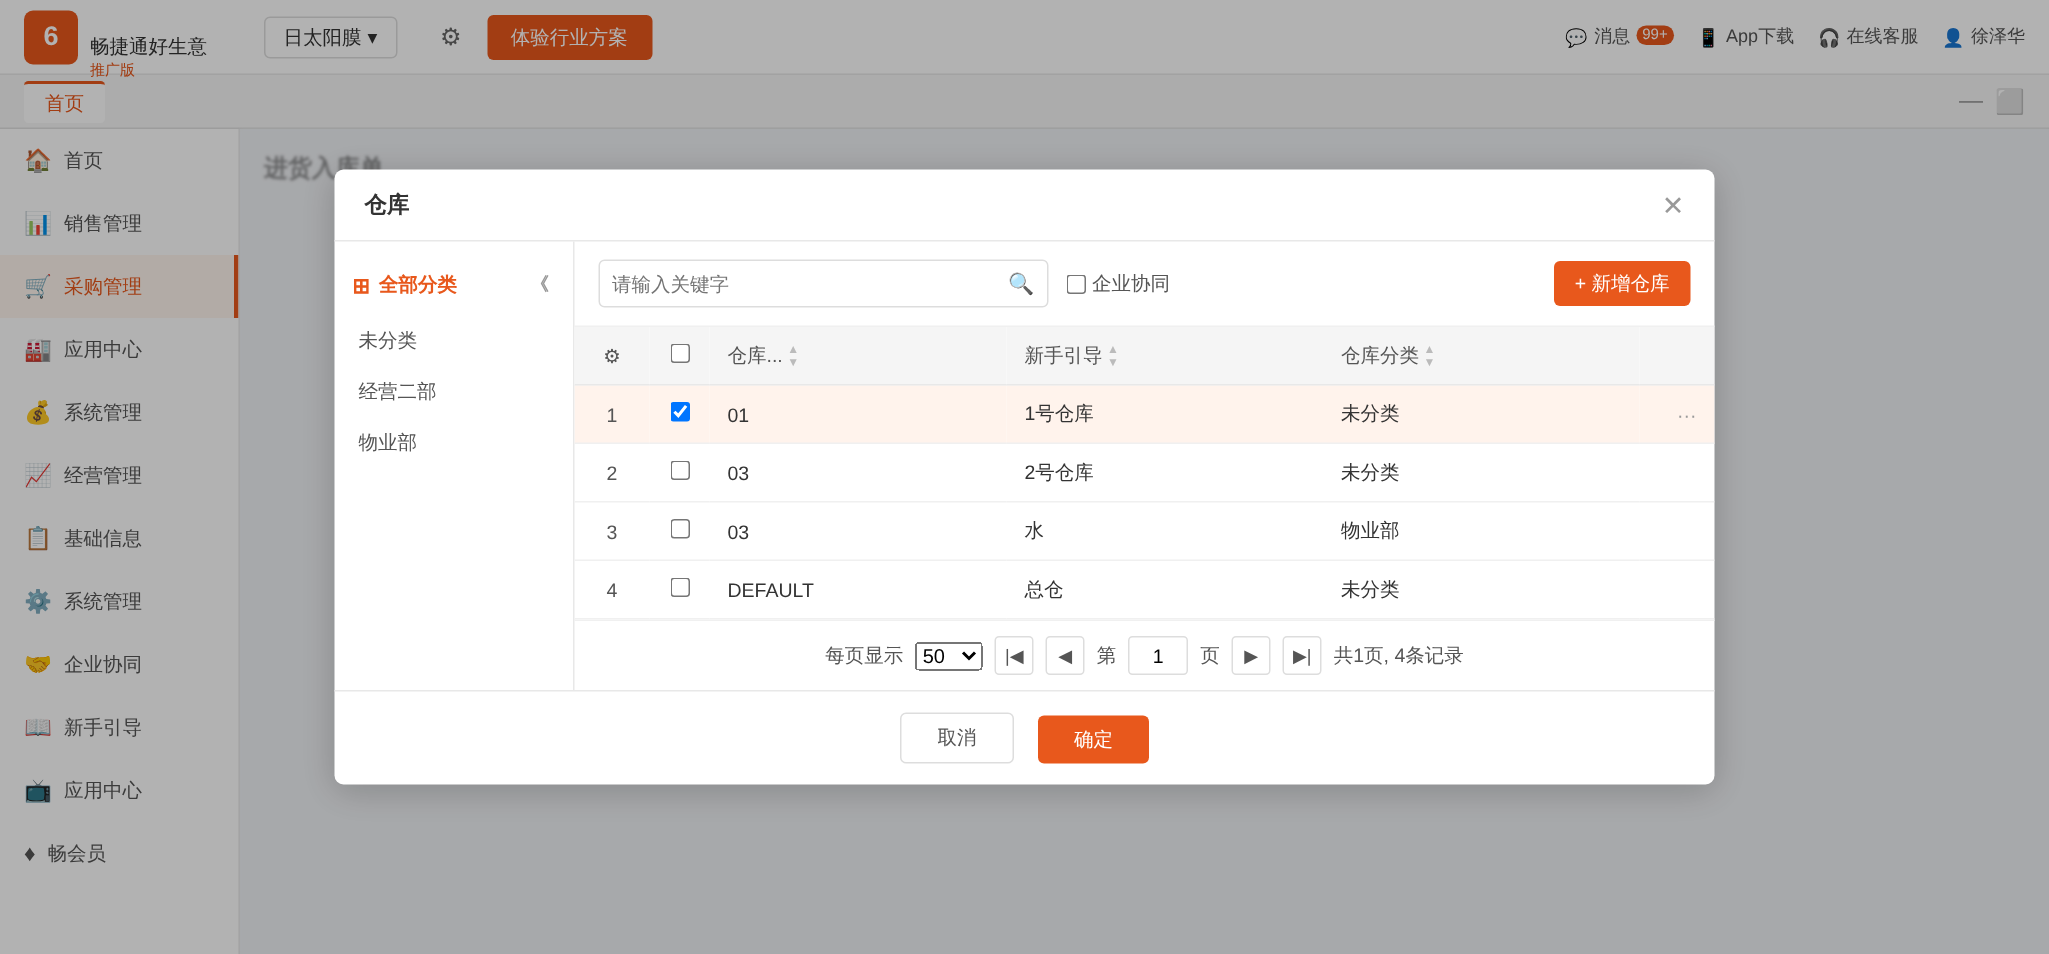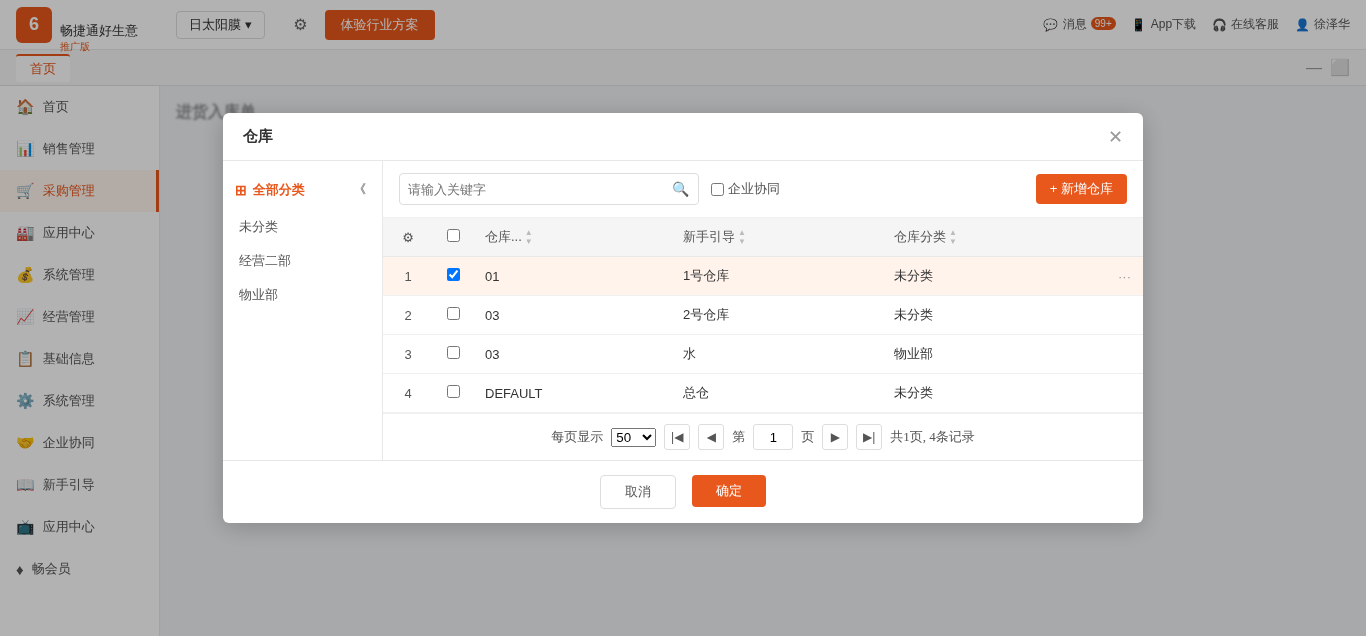--- a/index.html
+++ b/index.html
@@ -303,26 +303,26 @@
       display: flex; align-items: center; justify-content: center;
       font-size: 12px; color: #555;
     }
     .page-input {
       width: 40px; height: 26px;
       border: 1px solid #ddd;
       border-radius: 3px;
       text-align: center;
       font-size: 13px;
     }
-    .page-info { color: #555; font-family: Liberation Serif, serif; }
+    .page-info { color: #555; }
 
     
     .modal-action-footer {
       display: flex;
-      align-items: flex-start;
+      align-items: flex-end;
       justify-content: center;
       gap: 16px;
       padding: 14px 20px;
       border-top: 1px solid #e8e8e8;
     }
     .btn-cancel {
       padding: 7px 24px;
       border: 1px solid #ddd;
       border-radius: 4px;
       background: #fff;

